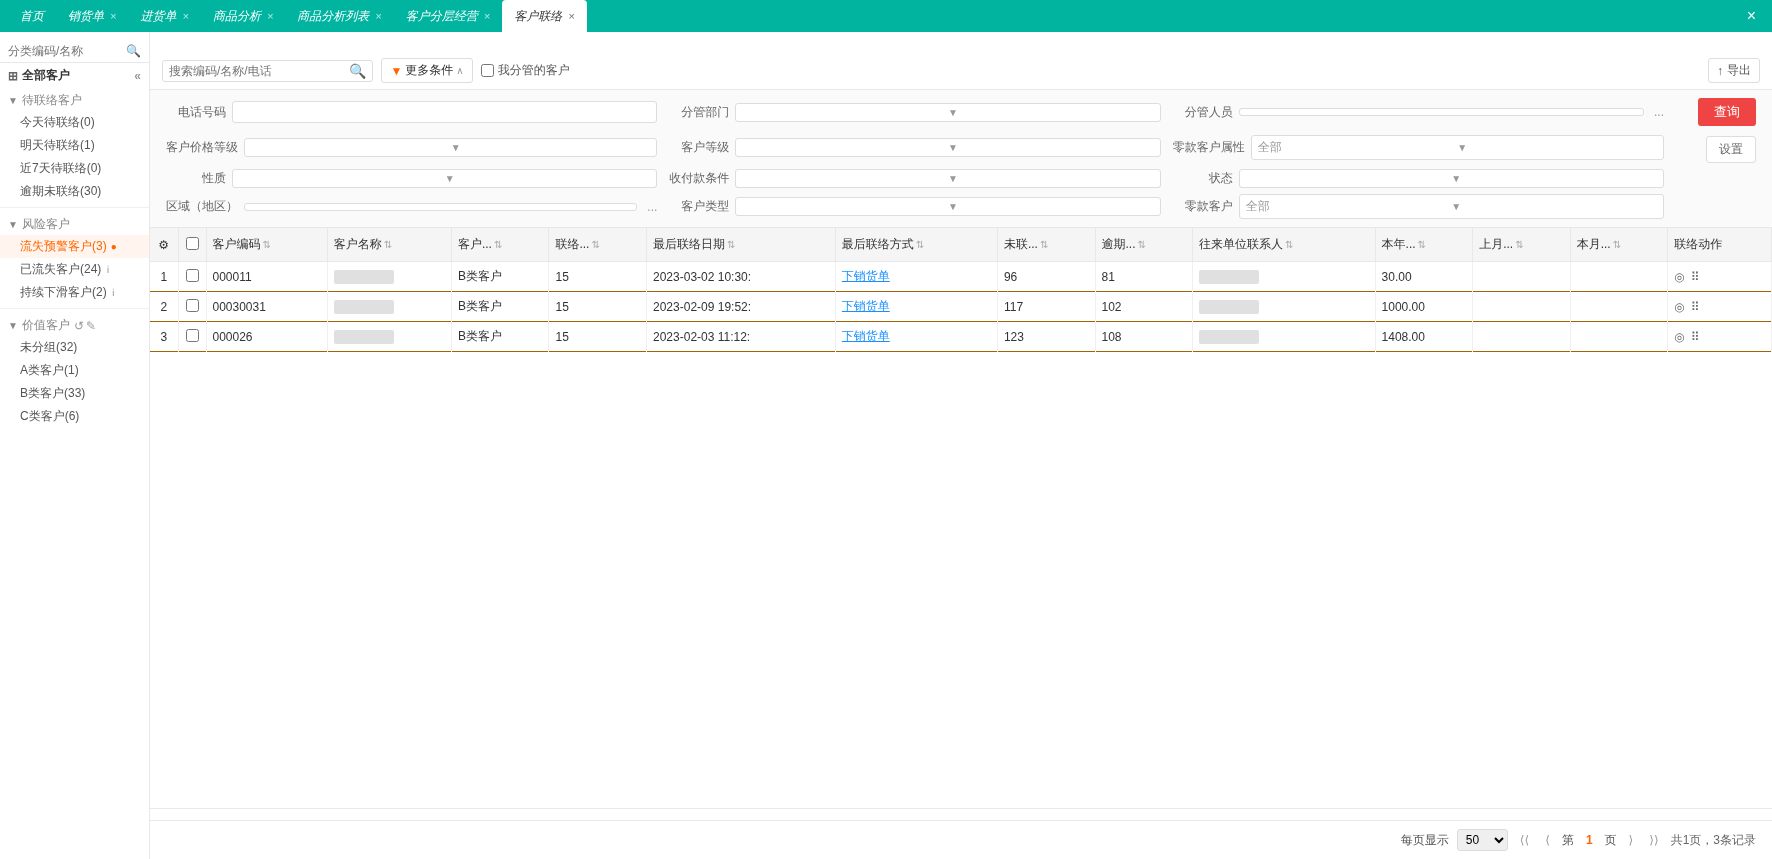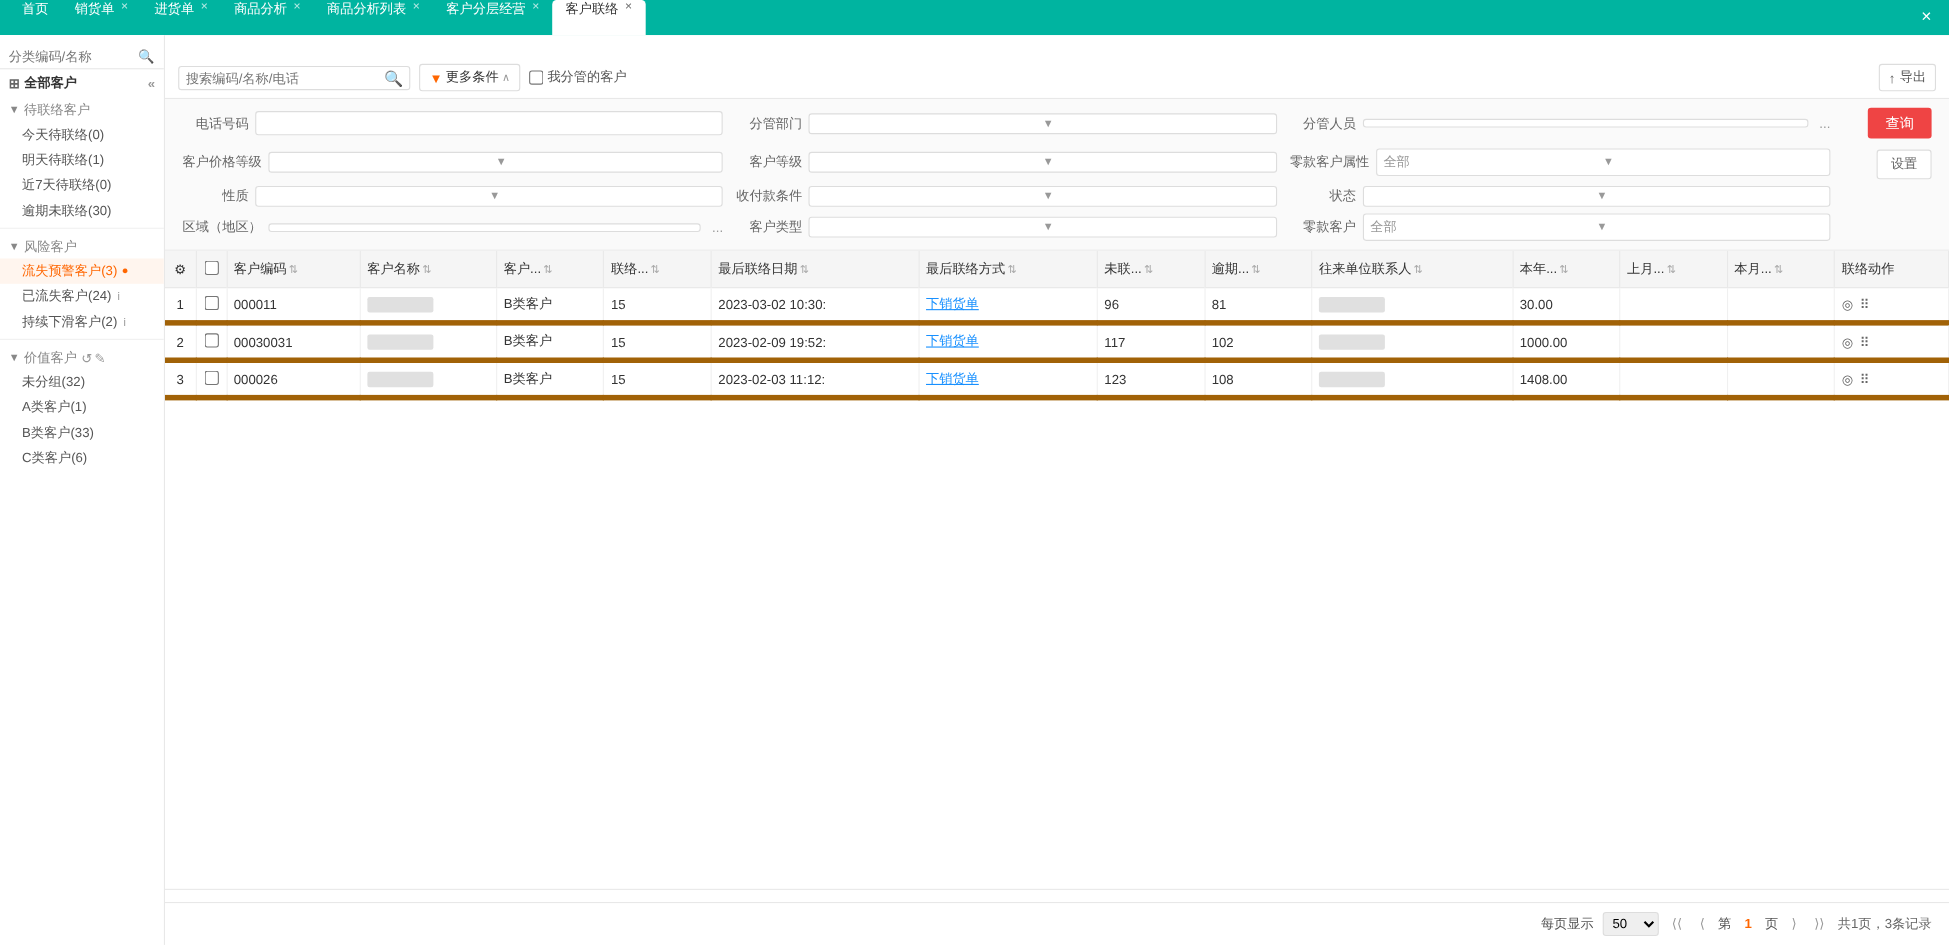--- a/index.html
+++ b/index.html
@@ -8,26 +8,28 @@
     
     .tab-bar {
       display: flex;
       align-items: center;
       background: #00b4a0;
       height: 32px;
       padding: 0 8px;
     }
     .tab-item {
       display: flex;
+      align-items: center;
       padding: 0 12px;
       height: 32px;
       color: #fff;
       cursor: pointer;
       font-size: 13px;
       white-space: nowrap;
+      font-style: italic;
     }
     .tab-item.active {
       background: #fff;
       color: #333;
       border-radius: 4px 4px 0 0;
     }
     .tab-item .close-icon {
       margin-left: 6px;
       font-size: 11px;
       opacity: 0.7;
@@ -296,21 +298,21 @@
     thead th {
       padding: 8px 6px;
       color: #333;
       font-weight: normal;
       text-align: left;
       white-space: nowrap;
       border-right: 1px solid #e8e8e8;
     }
     thead th .sort-icon { color: #aaa; margin-left: 2px; font-size: 10px; }
     tbody tr {
-      border-bottom: 5px solid #a16207;
+      border-bottom: 1px solid #a16207;
     }
     tbody td {
       padding: 6px 6px;
       color: #333;
       white-space: nowrap;
       border-right: 1px solid #f0f0f0;
     }
     .link-text { color: #1890ff; text-decoration: underline; cursor: pointer; }
     .blurred {
       background: #e0e0e0;

